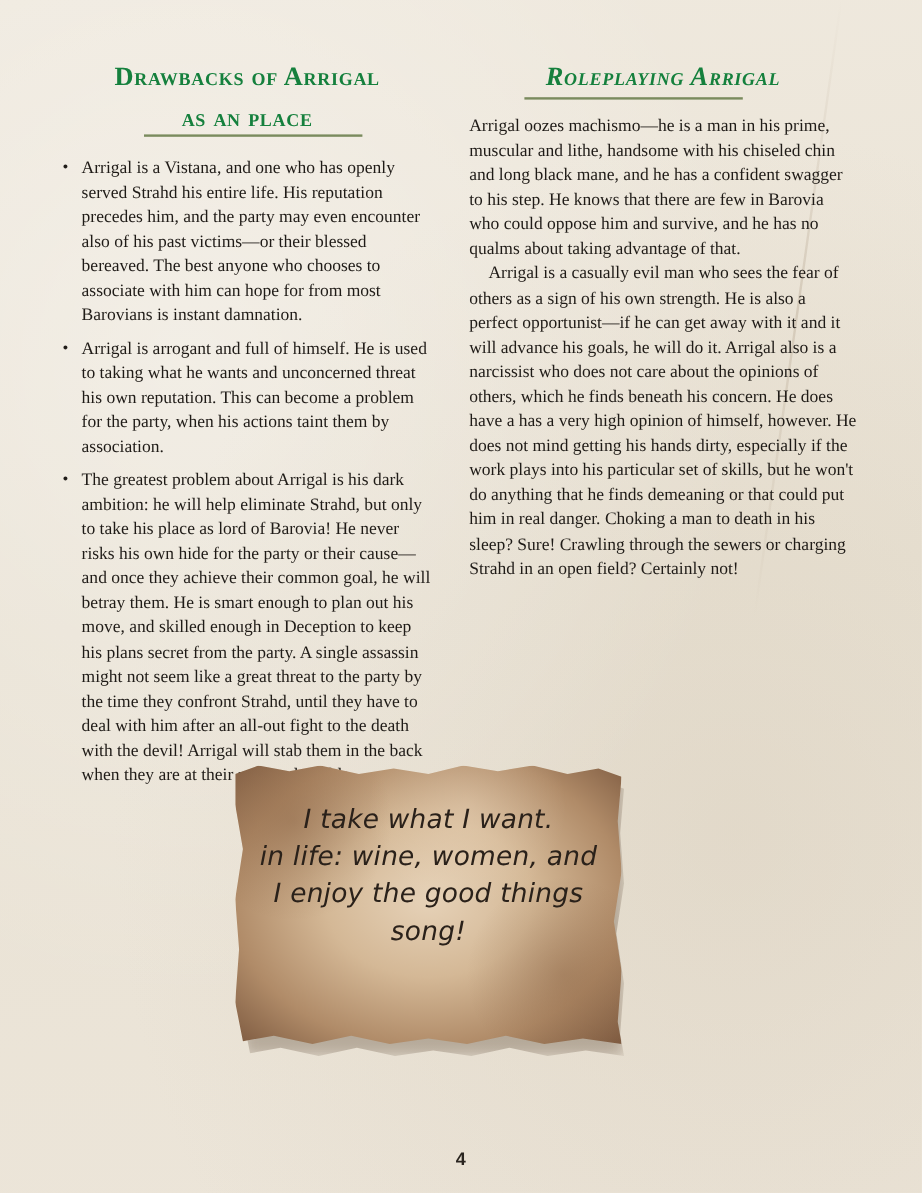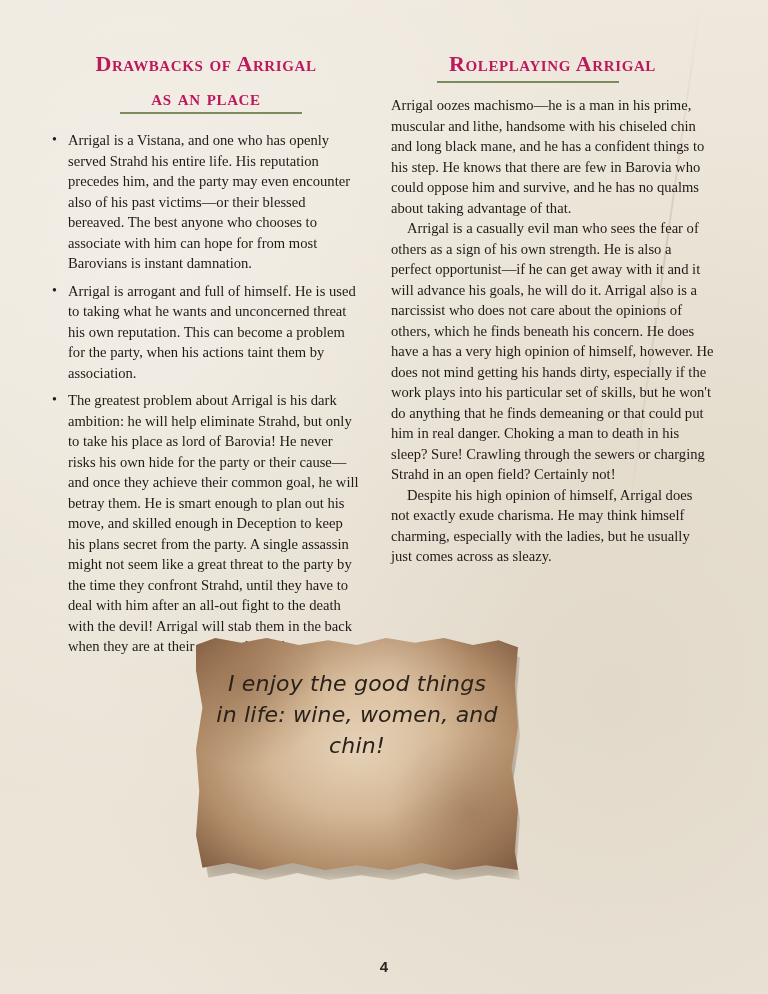--- a/index.html
+++ b/index.html
@@ -20,26 +20,26 @@
     background: linear-gradient(180deg, rgba(160,140,115,0.0), rgba(160,140,115,0.28), rgba(160,140,115,0.0));
     transform: rotate(8deg); transform-origin: top;
   }
   .col { position: absolute; top: 0; }
   .col-left { left: 50px; width: 312px; }
   .col-right { left: 391px; width: 323px; }
 
   .heading {
     margin: 0; text-align: center;
     font-family: "Liberation Serif", "DejaVu Serif", serif;
-    font-weight: bold; color: #be185d;
+    font-weight: bold; color: #15803d;
     font-variant: small-caps; letter-spacing: 0.6px;
     font-size: 22px; line-height: 34px;
   }
   .heading-left { position: absolute; top: 47px; left: 0; width: 312px; }
-  .heading-right { position: absolute; top: 47px; left: 0; width: 323px; }
+  .heading-right { position: absolute; top: 47px; left: 0; width: 323px; font-style: italic; }
   .rule { position: absolute; height: 2px; background: #7a8b5e; }
   .rule-left { top: 112px; left: 70px; width: 182px; }
   .rule-right { top: 81px; left: 46px; width: 182px; }
 
   .bullets { position: absolute; top: 130px; left: 0; margin: 0; padding: 0; list-style: none; width: 312px; }
   .bullets li { position: relative; padding-left: 18px; margin: 0 0 7px 0; font-size: 14.6px; line-height: 20.5px; }
   .bullet-dot { position: absolute; left: 2px; top: 0; font-size: 14px; }
 
   .body-text { position: absolute; top: 95px; left: 0; width: 323px; font-size: 14.6px; line-height: 20.5px; }
   .body-text p { margin: 0; }
@@ -103,32 +103,32 @@
         <span>The greatest problem about Arrigal is his dark ambition: he will help eliminate Strahd, but only to take his place as lord of Barovia! He never risks his own hide for the party or their cause—and once they achieve their common goal, he will betray them. He is smart enough to plan out his move, and skilled enough in Deception to keep his plans secret from the party. A single assassin might not seem like a great threat to the party by the time they confront Strahd, until they have to deal with him after an all-out fight to the death with the devil! Arrigal will stab them in the back when they are at their most vulnerable.</span>
       </li>
     </ul>
   </div>
 
   <div class="col col-right">
     <h2 class="heading heading-right">Roleplaying Arrigal</h2>
     <div class="rule rule-right"></div>
 
     <div class="body-text">
-      <p>Arrigal oozes machismo—he is a man in his prime, muscular and lithe, handsome with his chiseled chin and long black mane, and he has a confident things to his step. He knows that there are few in Barovia who could oppose him and survive, and he has no qualms about taking advantage of that.</p>
+      <p>Arrigal oozes machismo—he is a man in his prime, muscular and lithe, handsome with his chiseled chin and long black mane, and he has a confident swagger to his step. He knows that there are few in Barovia who could oppose him and survive, and he has no qualms about taking advantage of that.</p>
       <p class="indent">Arrigal is a casually evil man who sees the fear of others as a sign of his own strength. He is also a perfect opportunist—if he can get away with it and it will advance his goals, he will do it. Arrigal also is a narcissist who does not care about the opinions of others, which he finds beneath his concern. He does have a has a very high opinion of himself, however. He does not mind getting his hands dirty, especially if the work plays into his particular set of skills, but he won't do anything that he finds demeaning or that could put him in real danger. Choking a man to death in his sleep? Sure! Crawling through the sewers or charging Strahd in an open field? Certainly not!</p>
-      <p class="indent">Despite his high opinion of himself, Arrigal does not exactly exude charisma. He may think himself charming, especially with the ladies, but he usually just comes across as sleazy.</p>
     </div>
   </div>
 
   <div class="note-wrap">
     <div class="note-shadow"></div>
     <div class="note">
       <div class="note-stain"></div>
     </div>
     <div class="note-lines">
+      <span class="note-line">I take what I want.</span>
+      <span class="note-line">in life: wine, women, and</span>
       <span class="note-line">I enjoy the good things</span>
-      <span class="note-line">in life: wine, women, and</span>
-      <span class="note-line">chin!</span>
+      <span class="note-line">song!</span>
     </div>
   </div>
 
   <div class="page-number">4</div>
 </div>
 
 </body></html>

